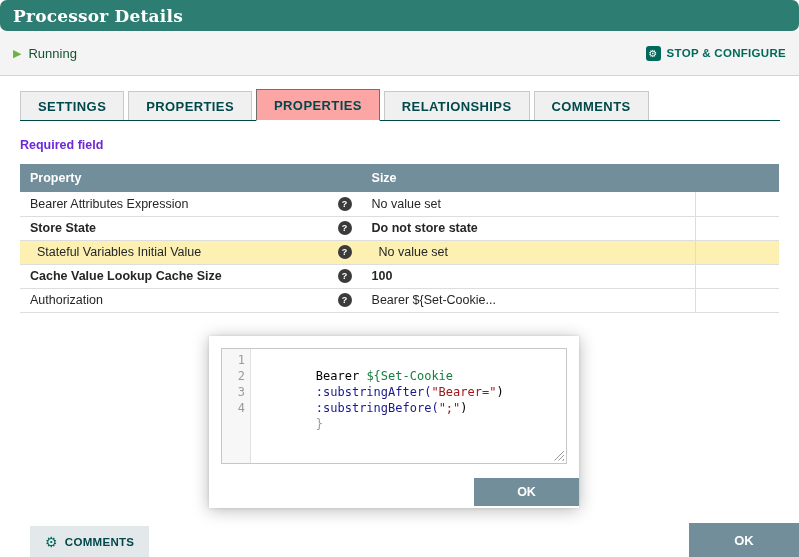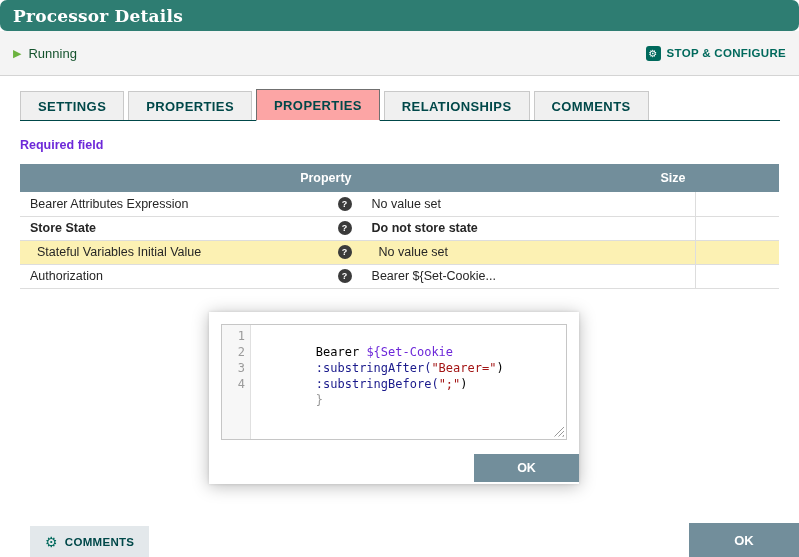--- a/index.html
+++ b/index.html
@@ -24,40 +24,40 @@
   .tabs-row { display:flex; align-items:flex-end; gap:4px; margin:13px 19px 0 20px; border-bottom:1px solid #004849; }
   .tab { background:#f0f0f0; border:1px solid #c9c9c9; border-bottom:none; color:#004849;
     font-weight:700; font-size:13px; letter-spacing:.4px; padding:0 17px; height:29px;
     display:flex; align-items:center; cursor:pointer; }
   .tab.active { background:#fca5a5; border:1px solid #707070; border-bottom:1px solid #fff;
     height:32px; margin-bottom:-1px; position:relative; z-index:2; }
   
   .required-field { margin:17px 20px 12px; font-weight:700; font-size:12.5px; color:#6d28d9; }
   
   .prop-table { margin:0 20px; width:759px; border-collapse:collapse; table-layout:fixed; }
-  .prop-table th { background:#728e9b; color:#fff; text-align:right; font-size:12.5px; font-weight:700; padding:7px 10px; }
+  .prop-table th { background:#728e9b; color:#fff; text-align:left; font-size:12.5px; font-weight:700; padding:7px 10px; }
   .prop-table td { border-bottom:1px solid #ddd; padding:4px 10px; font-size:12.5px; height:24px; color:#262626; }
   .value-td { border-right:1px solid #ddd; cursor:pointer; }
   .row-bold td { font-weight:700; }
   .row-highlight td { background:#fcf1b3;padding-left:17px; }
   .unset { color:#9a9a9a; }
   .prop-cell { display:flex; align-items:center; justify-content:space-between; gap:8px; }
   .help-icon { width:14px; height:14px; background:#3b3b3b; border-radius:50%; color:#fff;
     font-size:9px; font-weight:700; display:flex; align-items:center; justify-content:center; flex:none; cursor:pointer; }
   
   .editor-popup { width:370px; margin:23px 0 0 209px; background:#fff; position:relative; z-index:3;
     box-shadow:0 2px 16px rgba(0,0,0,.28), 0 0 3px rgba(0,0,0,.12); padding:12px 12px 2px; }
   .code-editor { display:flex; border:1px solid #c6c6c6; height:116px; background:#fff; position:relative;
     font-family:"DejaVu Sans Mono","Liberation Mono",monospace; font-size:12px; line-height:16px; }
   .gutter { width:29px; background:#f7f7f7; border-right:1px solid #e0e0e0; color:#9b9b9b; text-align:right; padding:3px 5px 0 0; }
   .gutter div { height:16px; }
   .code-area { flex:1; padding:3px 0 0 7px; overflow:hidden; cursor:text; }
   .code-line { white-space:pre; height:16px; }
   .tok-plain { color:#000; }
-  .tok-expr { color:#6d28d9; }
+  .tok-expr { color:#15803d; }
   .tok-func { color:#1a1a8c; }
   .tok-string { color:#a31515; }
   .tok-bracket { color:#999; }
   .resize-handle { position:absolute; right:2px; bottom:2px; width:11px; height:11px; cursor:nwse-resize;
     background:repeating-linear-gradient(135deg, transparent 0 2px, #9a9a9a 2px 3px);
     clip-path:polygon(100% 0, 100% 100%, 0 100%); }
   .popup-footer { display:flex; justify-content:flex-end; margin:14px -12px 0 0; }
   .popup-ok { width:105px; height:28px; background:#728e9b; color:#fff; border:none;
     font-family:inherit; font-weight:700; font-size:12.5px; cursor:pointer; }
   
@@ -133,20 +133,30 @@
     <tr class="row-highlight">
       <td>
         <div class="prop-cell">
           <span>Stateful Variables Initial Value</span>
           <span class="help-icon">?</span>
         </div>
       </td>
       <td class="value-td unset">No value set</td>
       <td></td>
     </tr>
+    <tr class="row-bold">
+      <td>
+        <div class="prop-cell">
+          <span>Cache Value Lookup Cache Size</span>
+          <span class="help-icon">?</span>
+        </div>
+      </td>
+      <td class="value-td">100</td>
+      <td></td>
+    </tr>
     <tr>
       <td>
         <div class="prop-cell">
           <span>Authorization</span>
           <span class="help-icon">?</span>
         </div>
       </td>
       <td class="value-td">Bearer ${Set-Cookie...</td>
       <td></td>
     </tr>

